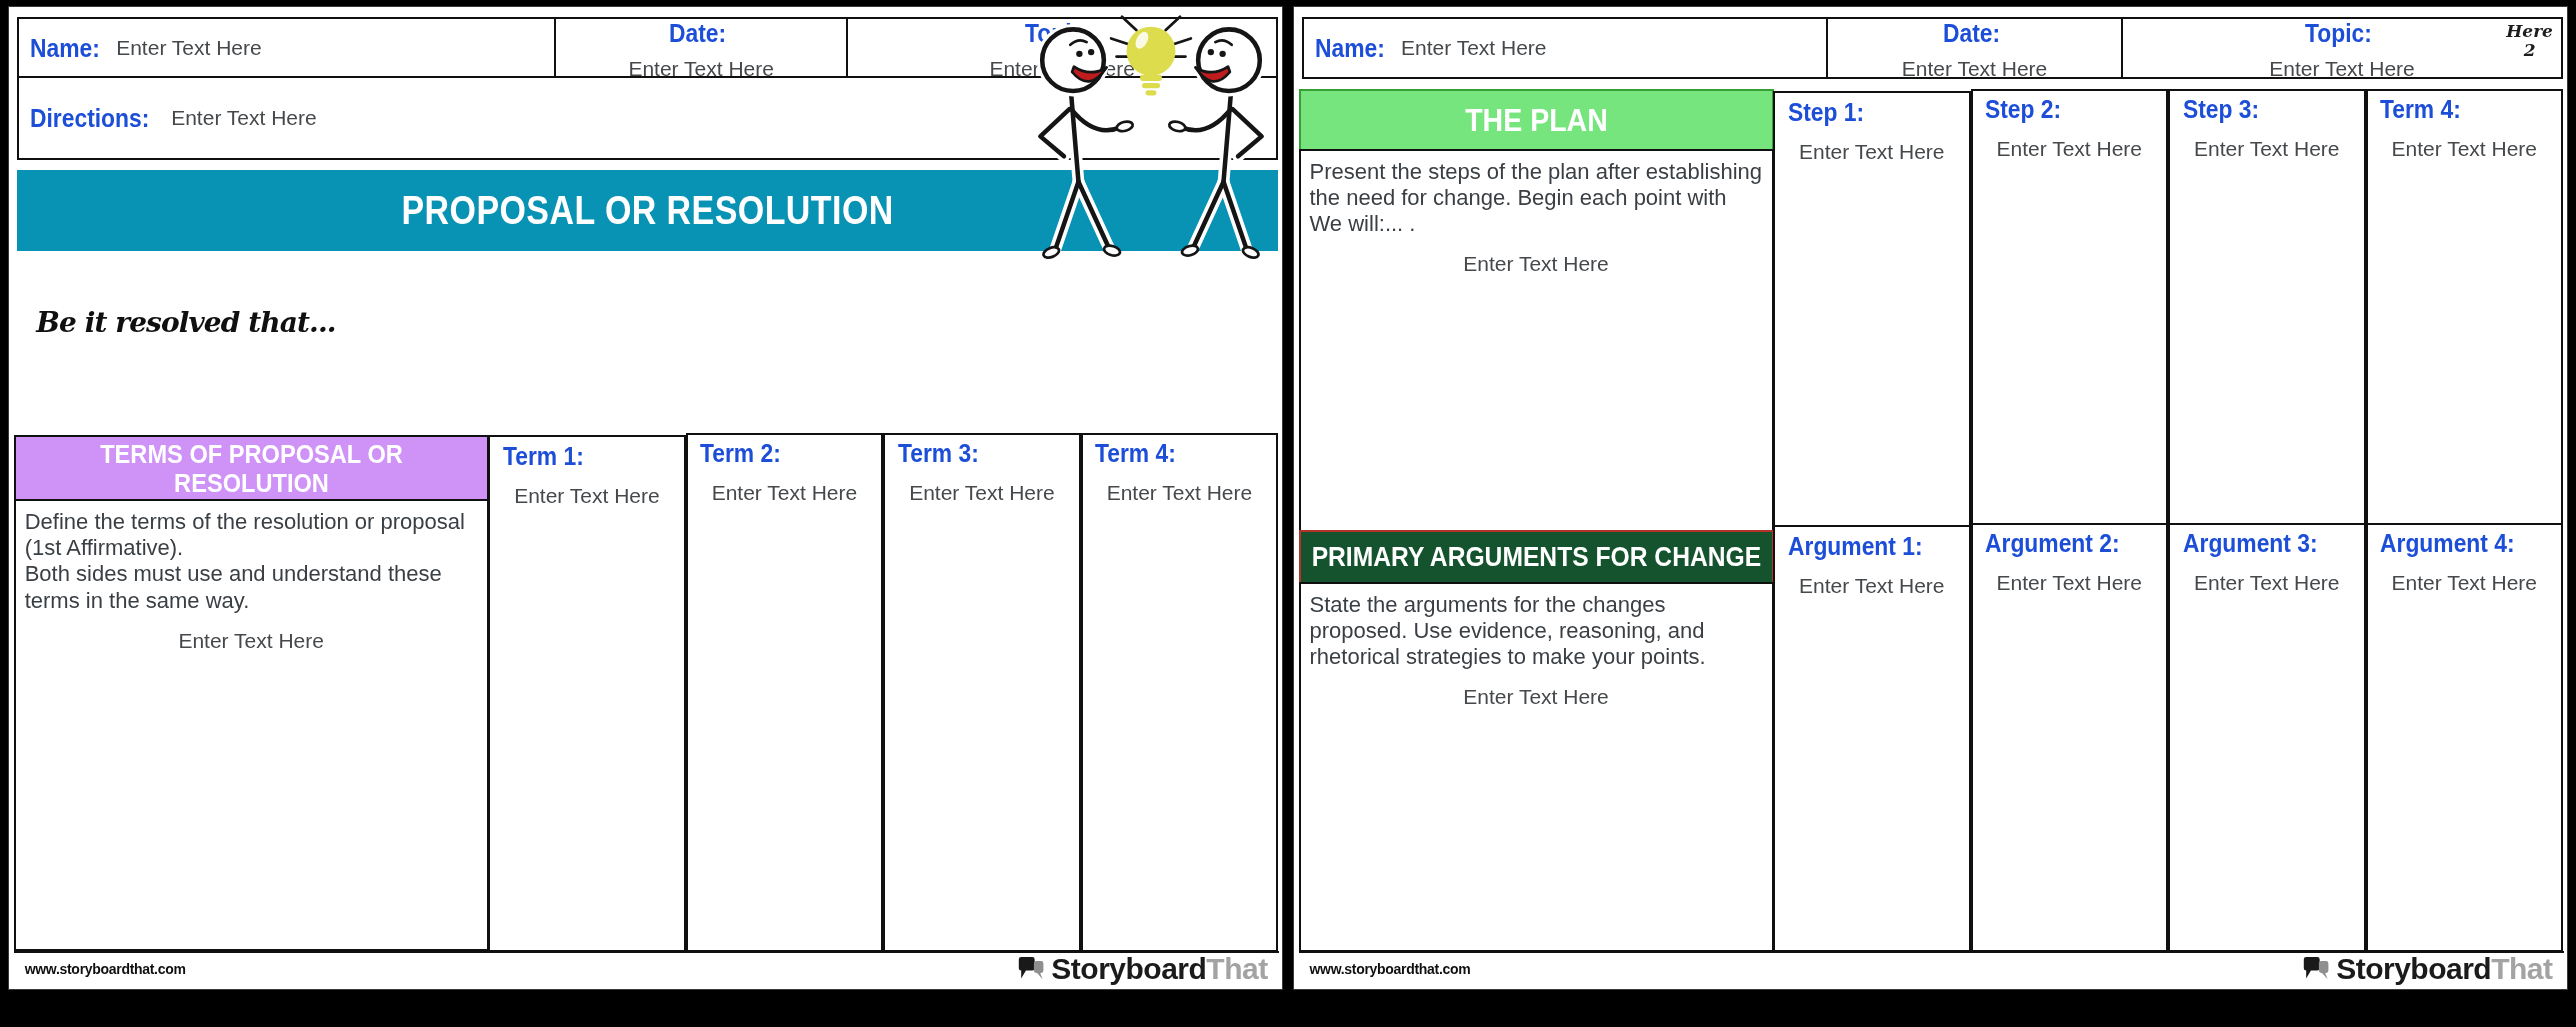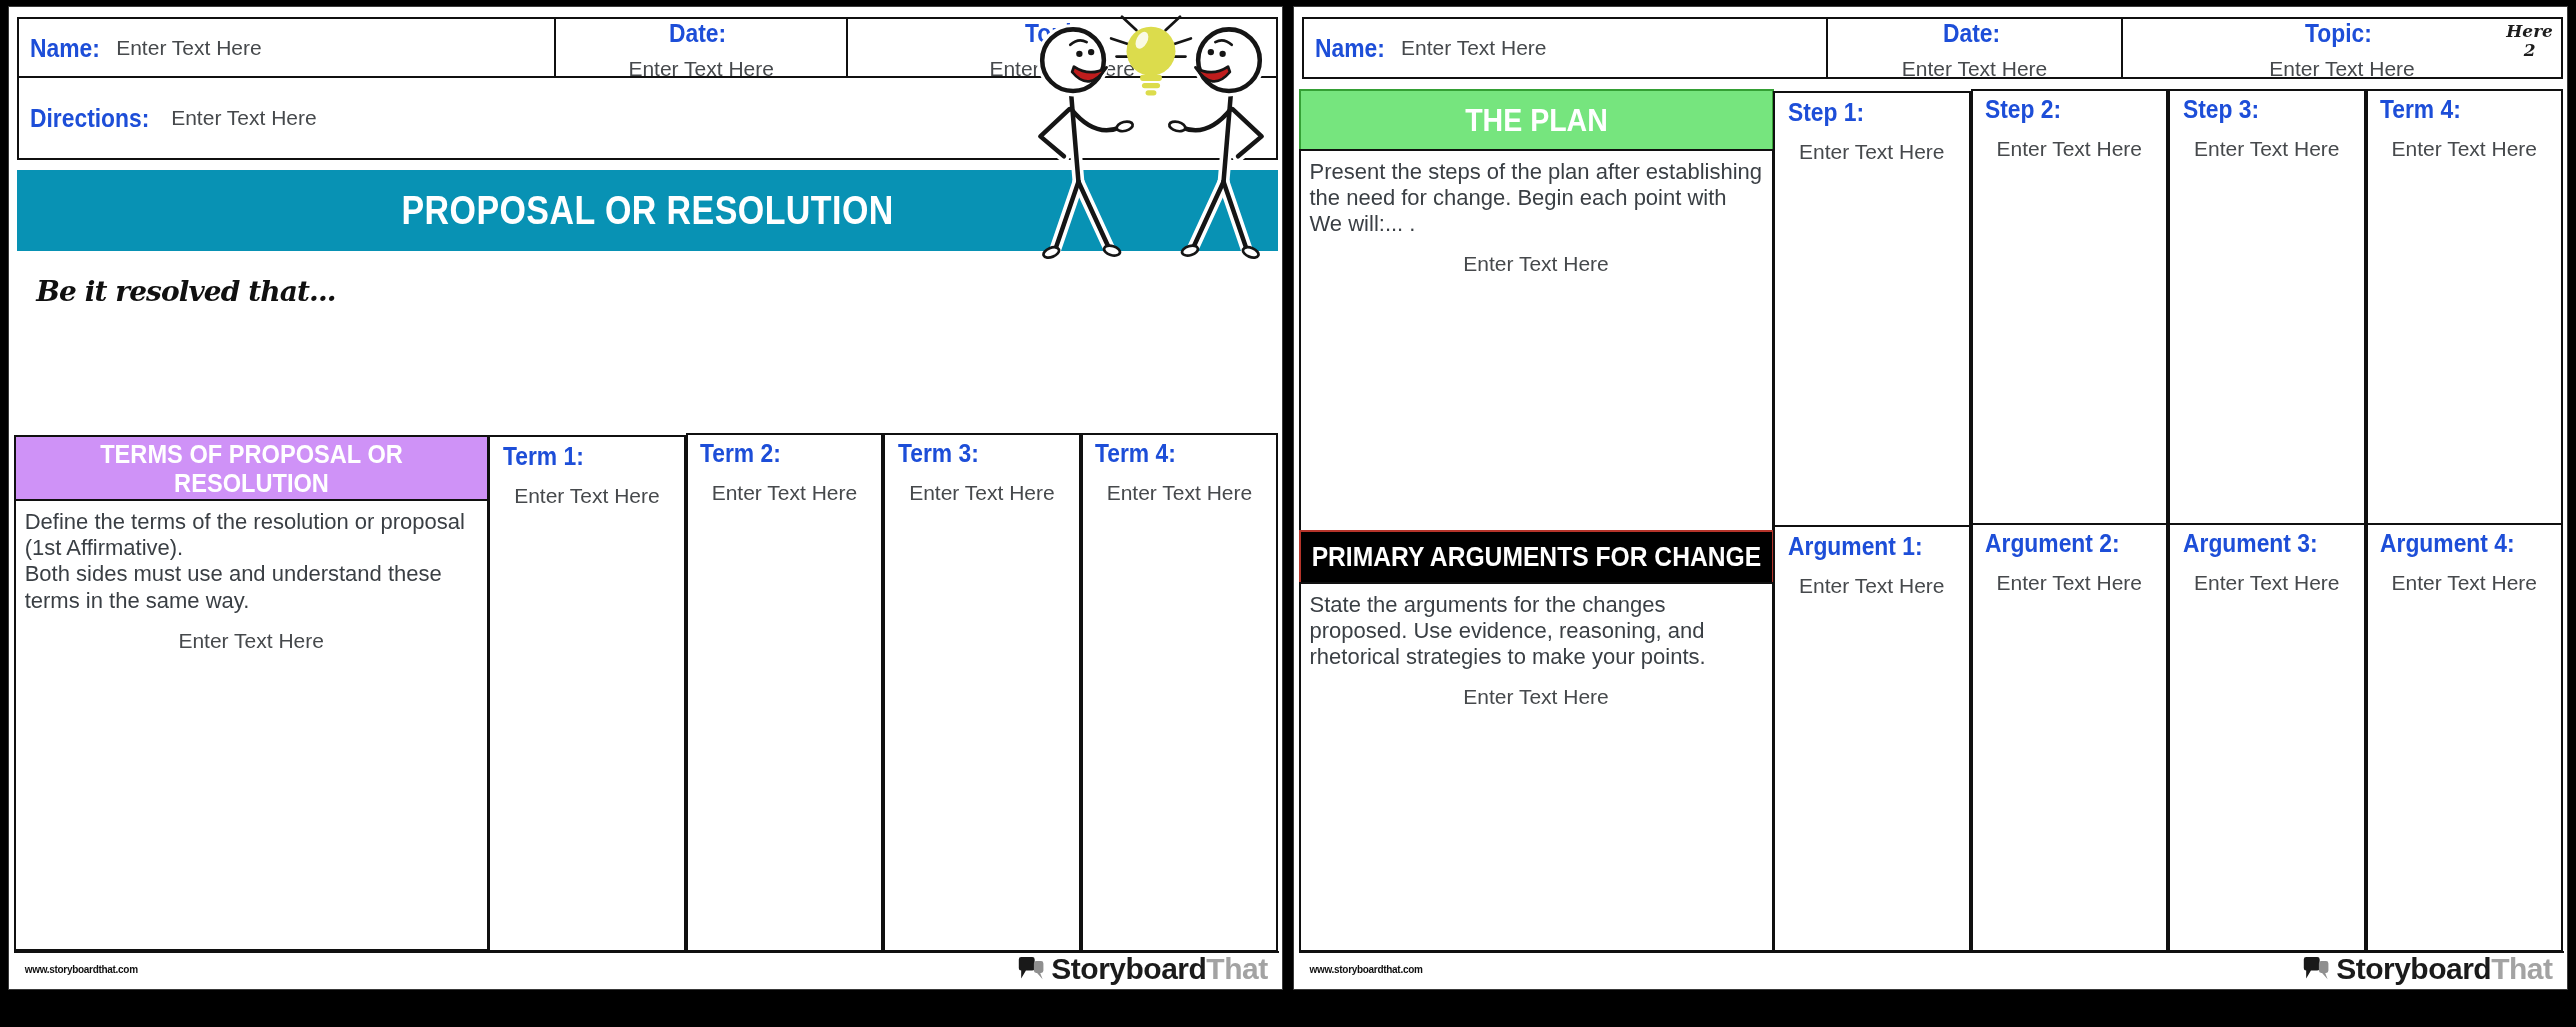--- a/index.html
+++ b/index.html
@@ -28,52 +28,52 @@
   .cond-l { display:inline-block; transform:scaleX(0.9); transform-origin:0 50%; }
   .ph   { font-size:21px; color:#46494c; white-space:nowrap; }
 
   .banner {
     background:#0892b4; color:#ffffff; display:flex; align-items:center; justify-content:center;
   }
   .banner span { font-weight:bold; font-size:40px; display:inline-block; transform:scaleX(0.85); letter-spacing:0.5px; }
 
   .script-head {
     font-family:"DejaVu Serif", serif; font-style:italic; font-weight:bold;
-    font-size:28px; color:#101010; letter-spacing:-0.9px;
+    font-size:28px; color:#101010; letter-spacing:-0.9px;margin-top:31px;
   }
 
   .colorhead {
     display:flex; align-items:center; justify-content:center; text-align:center;
     color:#ffffff; box-sizing:border-box;
   }
   .colorhead span { font-weight:bold; display:inline-block; line-height:1.15; }
   .purplebox { background:#cf92f7; border:2.7px solid #101010; }
   .purplebox span { font-size:25.4px; transform:scaleX(0.93); }
   .greenbox  { background:#76e57e; border:2.7px solid #35a035; }
   .greenbox span { font-size:31px; transform:scaleX(0.92); }
-  .redbox    { background:#000000; border:2.7px solid #b5342a; }
+  .redbox    { background:#14532d; border:2.7px solid #b5342a; }
   .redbox span { font-size:28px; transform:scaleX(0.88); white-space:nowrap; }
 
   .descbox { border:2.7px solid #101010; background:#fff; padding:7.3px 9px; }
   .desc    { font-size:22px; color:#3a3f44; line-height:1.2; white-space:pre-line; }
   .desc-ph { text-align:center; margin-top:14.5px; font-size:21px; color:#46494c; }
 
   .rowscol { display:flex; flex-direction:row; }
   .rowitem {
     flex:1; border:2.7px solid #101010; background:#fff; box-sizing:border-box;
     margin-top:-2.7px; padding:4.5px 12.7px;
   }
   .rowitem:first-child { margin-top:0; }
   .row-ph { text-align:center; margin-top:12.7px; font-size:21px; color:#46494c; }
 
   .footer {
     border-top:2.7px solid #101010; background:#fff;
     display:flex; align-items:center; justify-content:space-between; padding:0 11px;
   }
-  .url { font-weight:bold; font-size:10px; color:#101010; letter-spacing:-0.3px; }
+  .url { font-weight:bold; font-size:14px; color:#101010; letter-spacing:-0.3px; }
   .brand { display:flex; align-items:center; gap:6.4px; }
   .brand-text { font-size:30px; font-weight:bold; color:#1b1b1b; letter-spacing:-0.5px; }
   .brand-text .that { color:#a3a3a3; }
 
   .page2-tag {
     position:absolute; right:3.6px; top:2.7px; width:56px; text-align:center;
     font-family:"DejaVu Serif", serif; font-style:italic; font-weight:bold;
     font-size:17px; line-height:1.1; color:#1d1d1d;
   }
   svg { display:block; }

